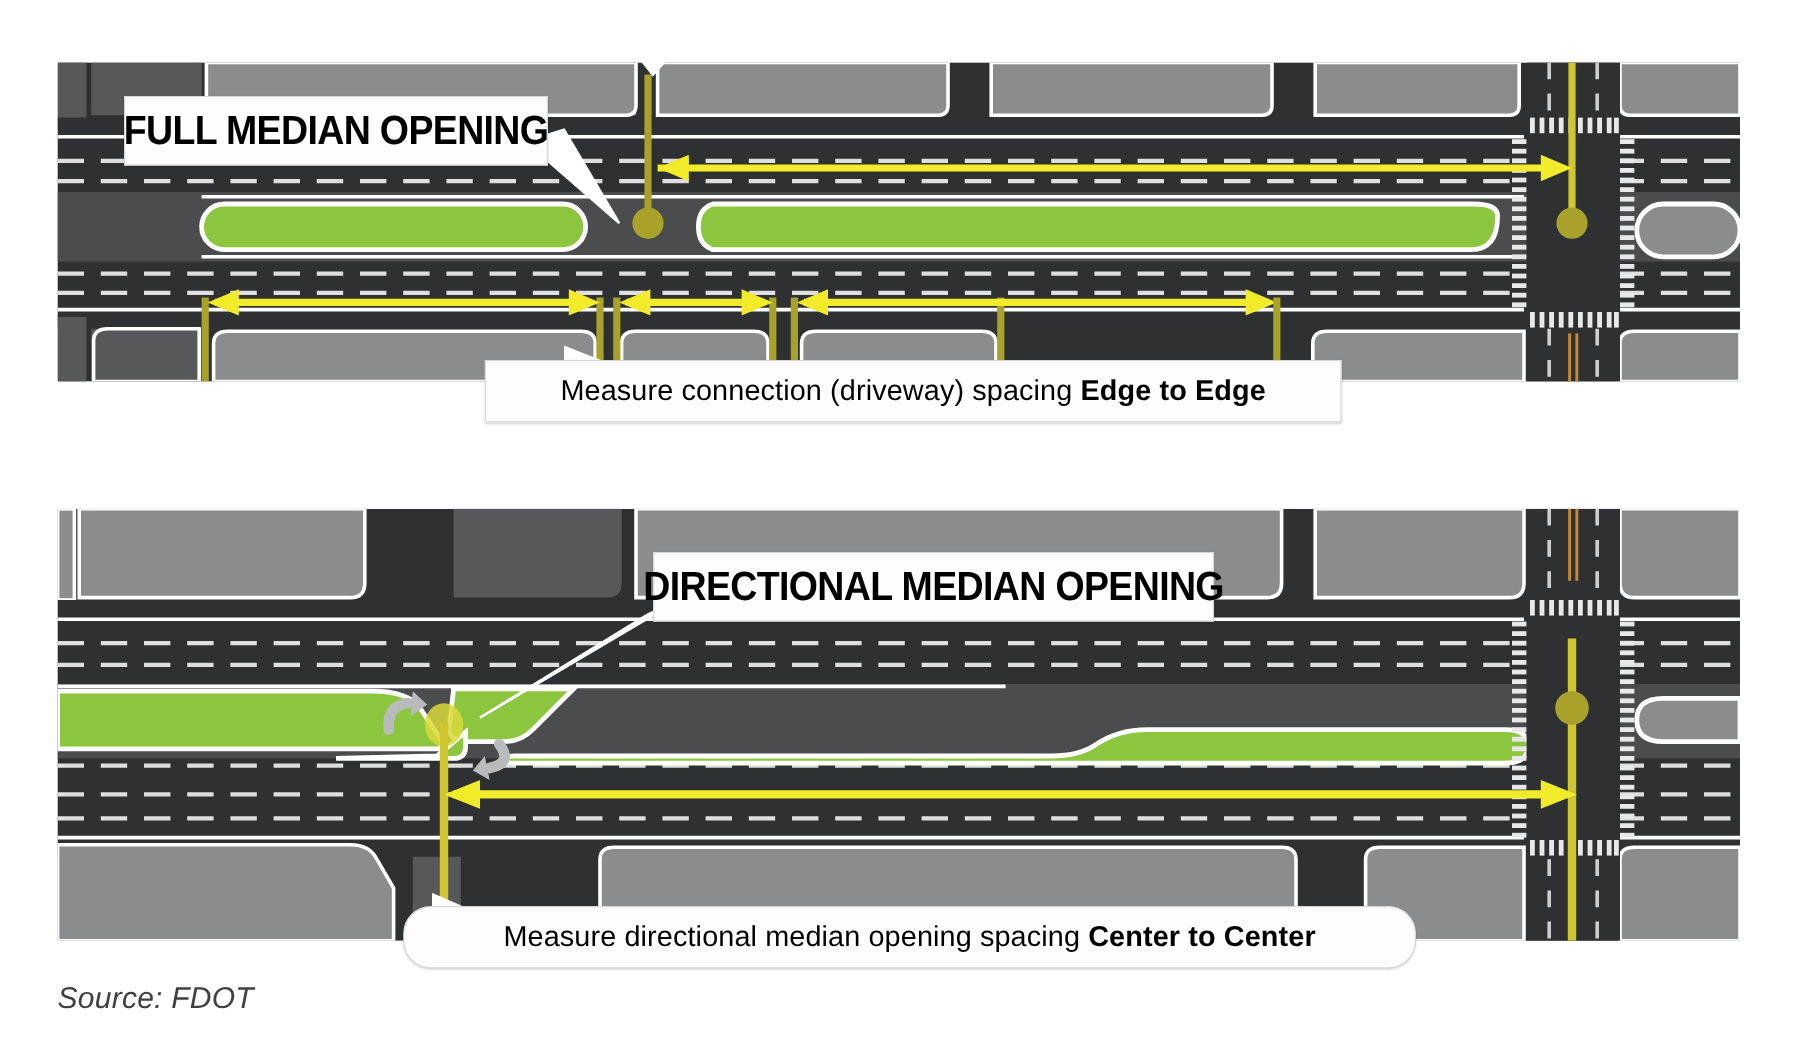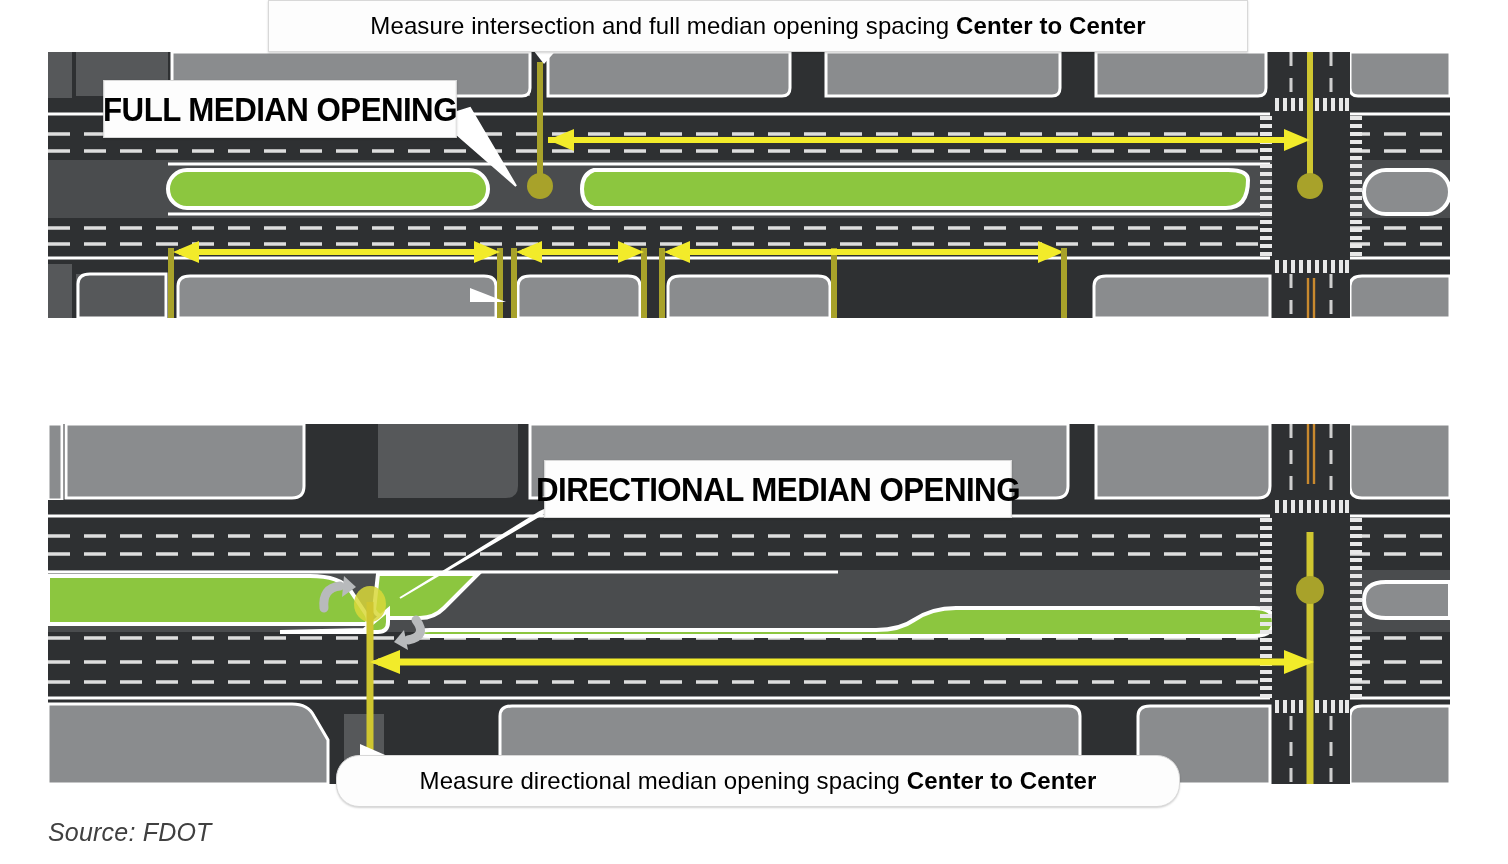--- a/index.html
+++ b/index.html
@@ -419,28 +419,28 @@
 
   <polygon points="530,46 560,46 544,64" fill="#ffffff"></polygon>
 
   <polygon points="470,302 506,302 470,288" fill="#ffffff"></polygon>
 
   <polygon points="540,512 566,500 400,598" fill="#ffffff" stroke="#ffffff" stroke-width="2"></polygon>
 
   <polygon points="360,758 392,758 360,744" fill="#ffffff"></polygon>
 </svg>
 
-<div class="callout plain" style="left:268px;top:0px;width:978px;height:50px;">
-  <span><span>Measure intersection and full median opening spacing </span><b>Center to Center</b></span>
-</div>
 
 <div class="callout heavy" style="left:88px;top:80px;width:382px;height:56px;">
   <span>FULL MEDIAN OPENING</span>
 </div>
 
+<div class="callout plain" style="left:404px;top:300px;width:712px;height:50px;">
+  <span><span>Measure connection (driveway) spacing </span><b>Edge to Edge</b></span>
+</div>
 
 <div class="callout heavy" style="left:524px;top:460px;width:506px;height:56px;">
   <span>DIRECTIONAL MEDIAN OPENING</span>
 </div>
 
 <div class="callout plain" style="left:336px;top:755px;width:842px;height:50px;border-radius:23px;">
   <span><span>Measure directional median opening spacing </span><b>Center to Center</b></span>
 </div>
 
 <div class="source">Source: FDOT</div>

